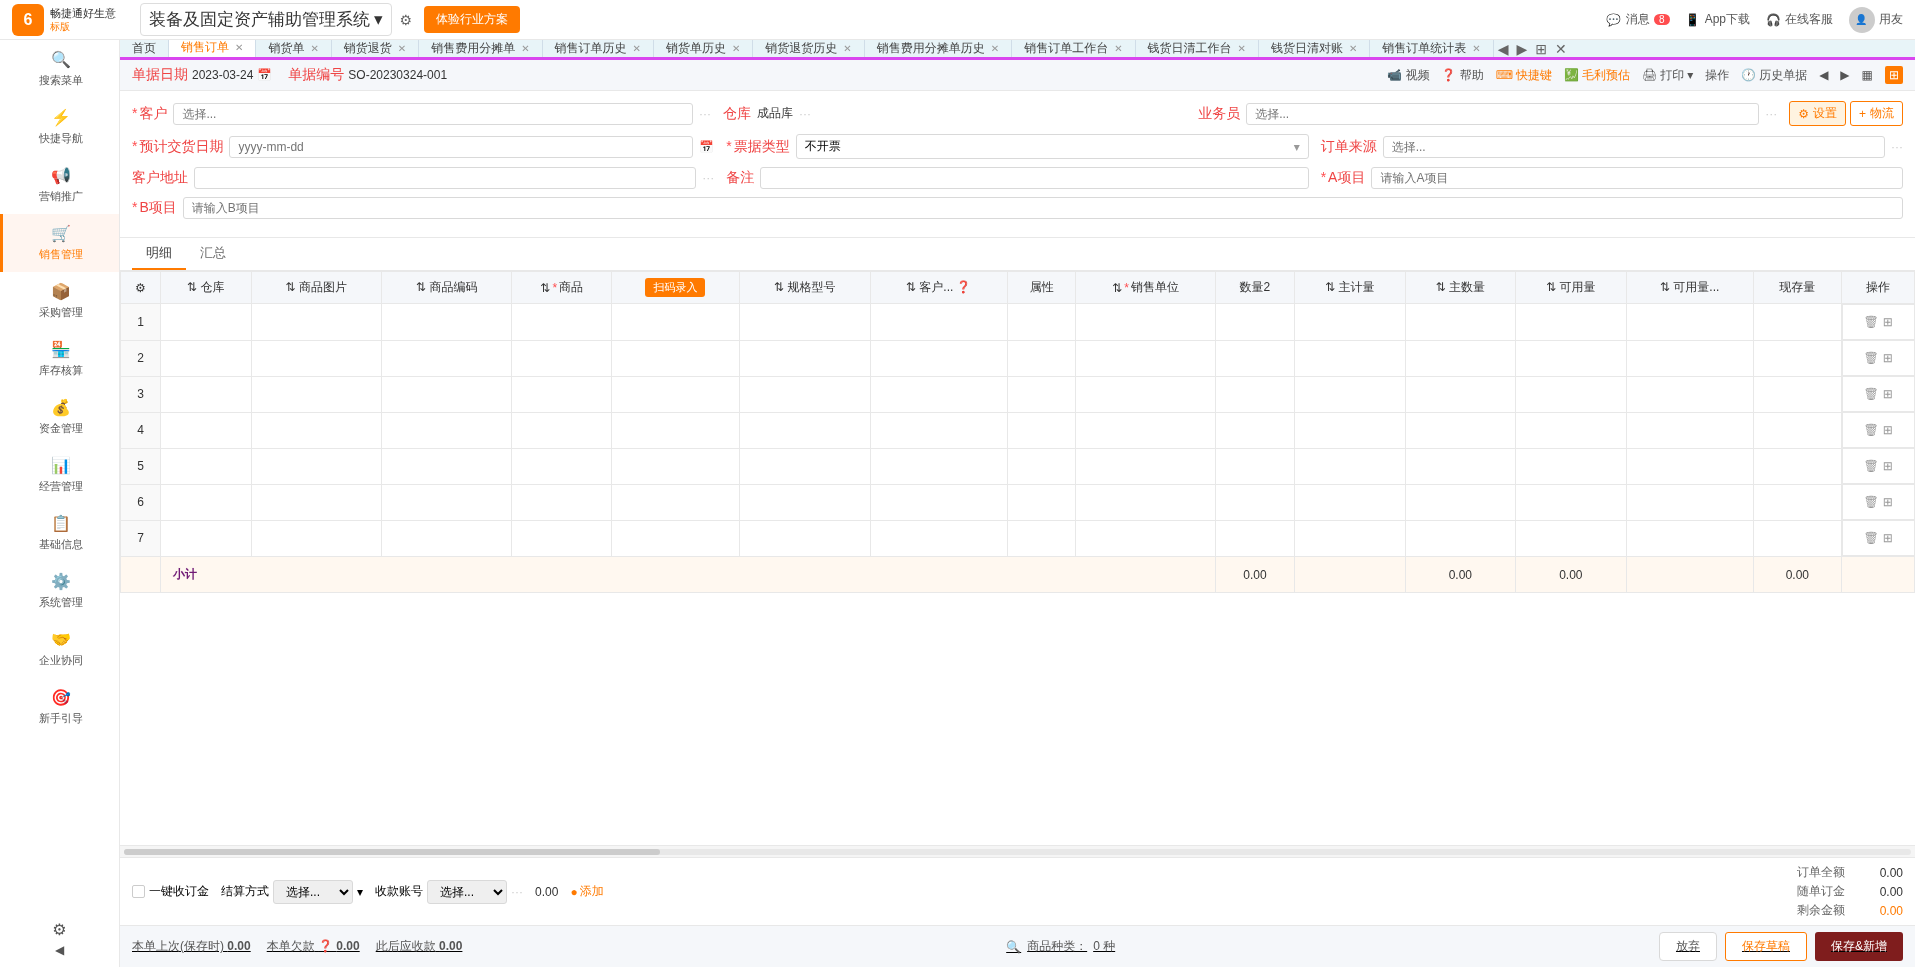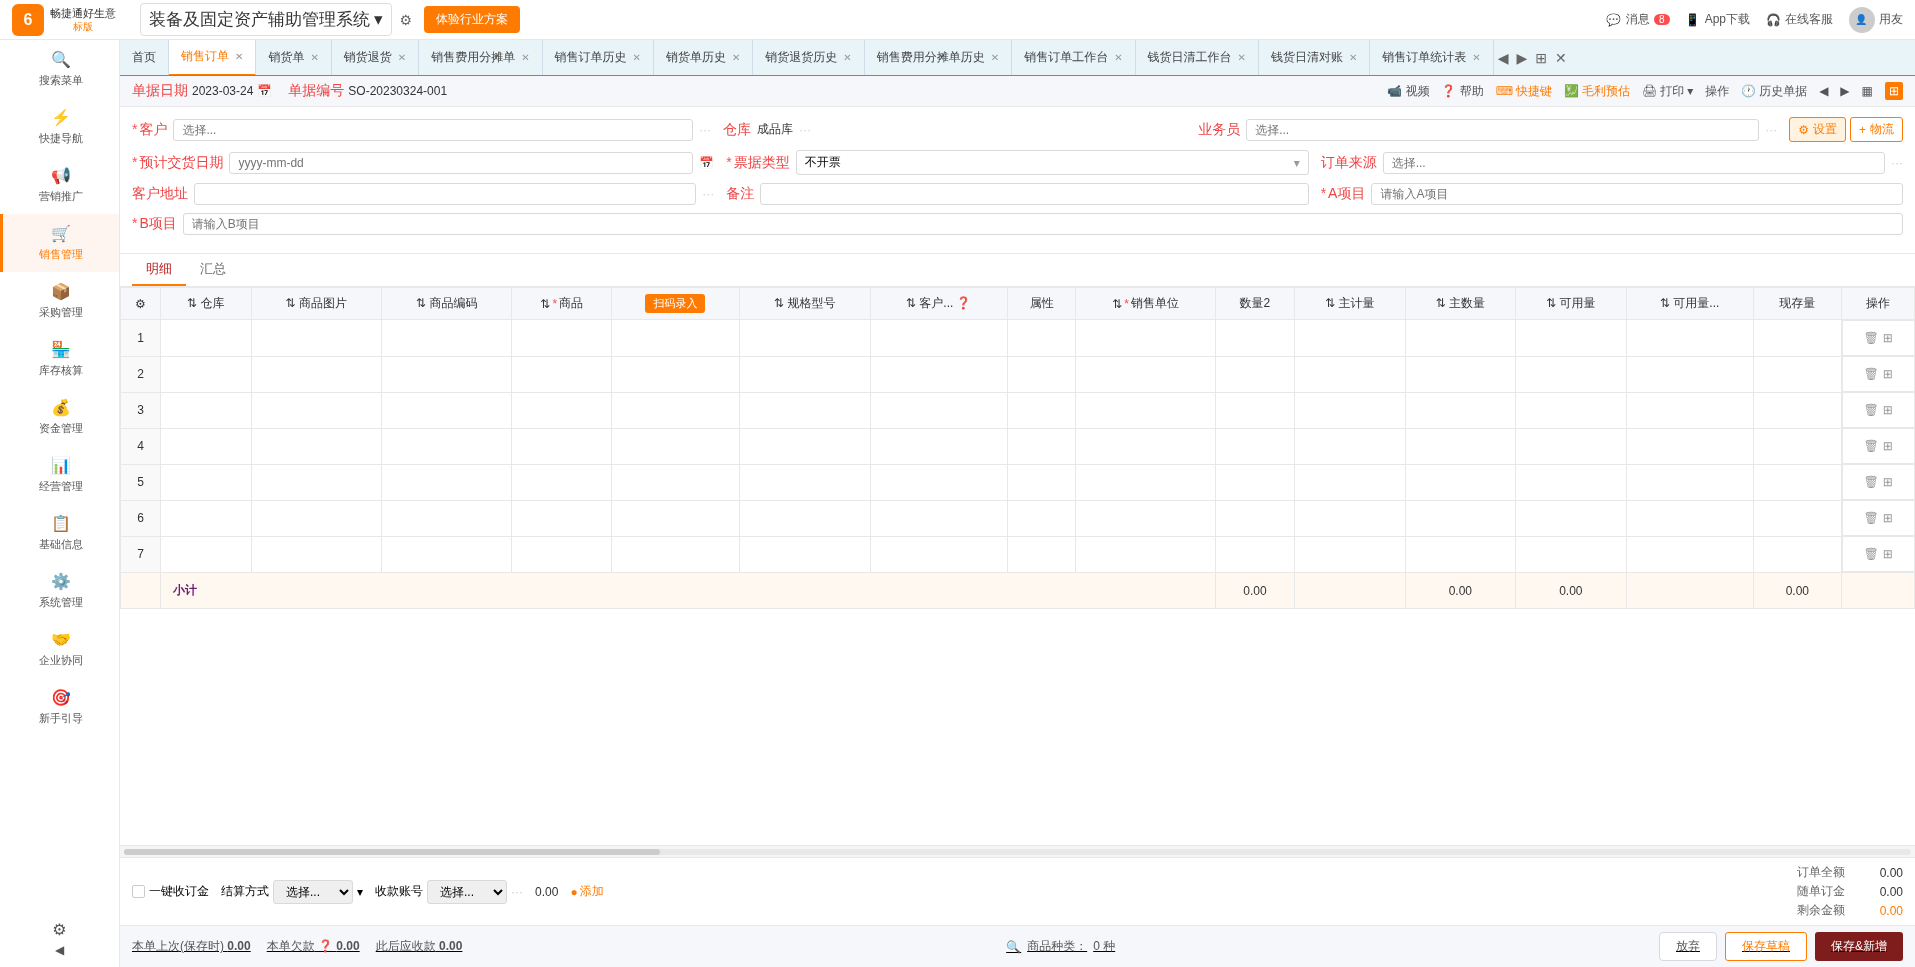--- a/index.html
+++ b/index.html
@@ -6,41 +6,41 @@
     body { font-family: 'Microsoft YaHei', Arial, sans-serif; font-size: 12px; background: #f0f2f5; overflow: hidden; }
     
     
     .top-bar {
       display: flex; align-items: center; height: 40px;
       background: #fff; border-bottom: 1px solid #e8e8e8;
       padding: 0 12px; gap: 8px;
     }
     .logo { display: flex; align-items: center; gap: 6px; width: 120px; }
     .logo-icon { width: 32px; height: 32px; background: #ff7a00; border-radius: 6px; display: flex; align-items: center; justify-content: center; color: #fff; font-size: 16px; font-weight: bold; }
-    .logo-text { font-size: 11px; color: #333; line-height: 1.3; text-align: center; }
+    .logo-text { font-size: 11px; color: #333; line-height: 1.3; }
     .system-selector { display: flex; align-items: center; gap: 4px; border: 1px solid #ddd; border-radius: 4px; padding: 4px 8px; font-size: 17px; color: #333; cursor: pointer; }
     .solution-btn { background: #ff7a00; color: #fff; border: none; border-radius: 4px; padding: 5px 12px; font-size: 12px; cursor: pointer; margin-left: 4px; }
     .top-right { margin-left: auto; display: flex; align-items: center; gap: 16px; font-size: 12px; color: #555; }
     .top-right-item { display: flex; align-items: center; gap: 4px; cursor: pointer; }
     .badge { background: #ff4d4f; color: #fff; border-radius: 10px; padding: 0 5px; font-size: 10px; min-width: 16px; text-align: center; }
     .avatar { width: 26px; height: 26px; background: #ccc; border-radius: 50%; display: flex; align-items: center; justify-content: center; font-size: 10px; }
 
     
     .layout { display: flex; height: calc(100vh - 40px); }
     .sidebar { width: 120px; background: #fff; border-right: 1px solid #e8e8e8; display: flex; flex-direction: column; overflow-y: auto; }
     .sidebar-item { display: flex; flex-direction: column; align-items: center; padding: 10px 4px; cursor: pointer; color: #555; font-size: 11px; gap: 4px; border-left: 3px solid transparent; }
     .sidebar-item.active { background: #fff5f0; color: #ff7a00; border-left-color: #ff7a00; }
     .sidebar-icon { font-size: 16px; }
     .sidebar-bottom { display: flex; flex-direction: column; align-items: center; padding: 10px 4px; cursor: pointer; color: #555; font-size: 11px; gap: 4px; margin-top: auto; }
 
     
     .main { flex: 1; display: flex; flex-direction: column; overflow: hidden; }
 
     
-    .tab-bar { display: flex; align-items: center; background: #e8f4f8; height: 36px; border-bottom: 1px solid #d946ef; overflow: hidden; }
+    .tab-bar { display: flex; align-items: center; background: #e8f4f8; height: 20px; border-bottom: 3px solid #d946ef; overflow: hidden; }
     .tab { display: flex; align-items: center; gap: 4px; padding: 0 12px; height: 36px; font-size: 12px; cursor: pointer; color: #444; white-space: nowrap; border-right: 1px solid #d0dde8; }
     .tab.active { background: #fff; color: #ff7a00; border-bottom: 2px solid #ff7a00; }
     .tab-close { font-size: 10px; color: #999; margin-left: 2px; }
     .tab-nav { display: flex; align-items: center; padding: 0 4px; cursor: pointer; color: #666; font-size: 14px; }
 
     
     .content { flex: 1; background: #fff; display: flex; flex-direction: column; overflow: hidden; }
 
     
     .toolbar { display: flex; align-items: center; justify-content: space-between; padding: 6px 12px; background: #f5f7fa; border-bottom: 1px solid #e8e8e8; }
@@ -54,21 +54,21 @@
     
     .form-area { padding: 10px 12px; border-bottom: 1px solid #e8e8e8; }
     .form-row { display: flex; align-items: center; gap: 12px; margin-bottom: 8px; }
     .form-field { display: flex; align-items: center; gap: 6px; flex: 1; min-width: 0; }
     .form-label { color: #ef4444; white-space: nowrap; font-size: 14px; }
     .form-label.required::before { content: '*'; color: #ff4d4f; margin-right: 2px; }
     .form-input { flex: 1; border: 1px solid #d9d9d9; border-radius: 3px; padding: 3px 8px; font-size: 12px; color: #333; outline: none; background: #fff; min-width: 80px; }
     .form-select { display: flex; align-items: center; gap: 4px; flex: 1; border: 1px solid #d9d9d9; border-radius: 3px; padding: 3px 8px; font-size: 12px; background: #fff; cursor: pointer; }
     .select-arrow { color: #999; margin-left: auto; }
     .form-tab { padding: 6px 14px; font-size: 13px; cursor: pointer; color: #666; border-bottom: 2px solid transparent; }
-    .form-tab.active { color: #b91c1c; border-bottom-color: #ff7a00; font-weight: 500; }
+    .form-tab.active { color: #404040; border-bottom-color: #ff7a00; font-weight: 500; }
 
     
     .table-container { flex: 1; overflow: auto; margin: 0; }
     .data-table { width: 100%; border-collapse: collapse; font-size: 12px; }
     .data-table th { background: #f5f7fa; border: 1px solid #e8e8e8; padding: 6px 8px; text-align: center; white-space: nowrap; font-weight: 500; color: #333; position: sticky; top: 0; z-index: 1; }
     .data-table td { border: 1px solid #e8e8e8; padding: 4px 6px; text-align: center; color: #333; height: 36px; }
     .col-num { width: 40px; background: #f9f9f9; color: #666; }
     .scan-btn { background: #ff7a00; color: #fff; border: none; border-radius: 3px; padding: 2px 8px; font-size: 11px; cursor: pointer; }
     .th-sort { display: inline-flex; align-items: center; gap: 2px; cursor: pointer; }
 

